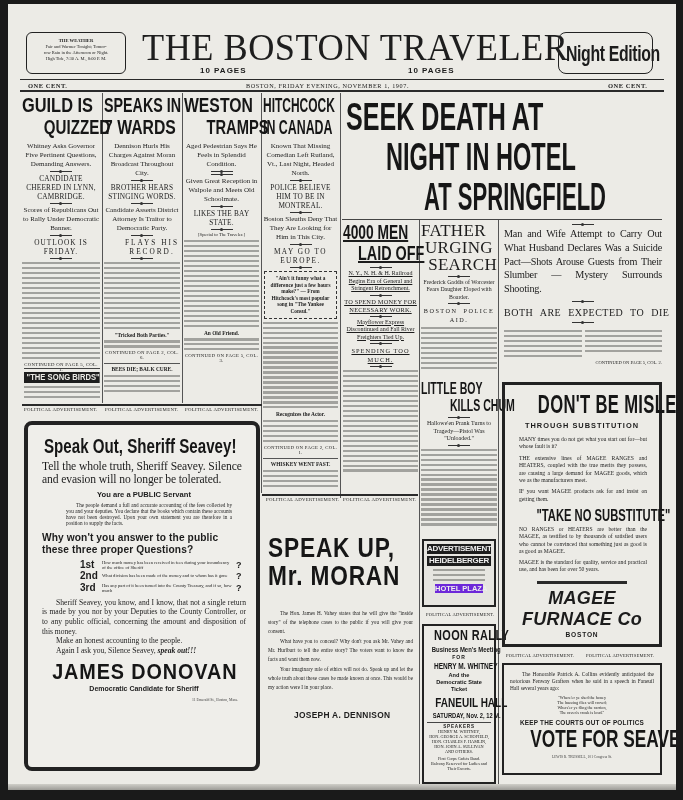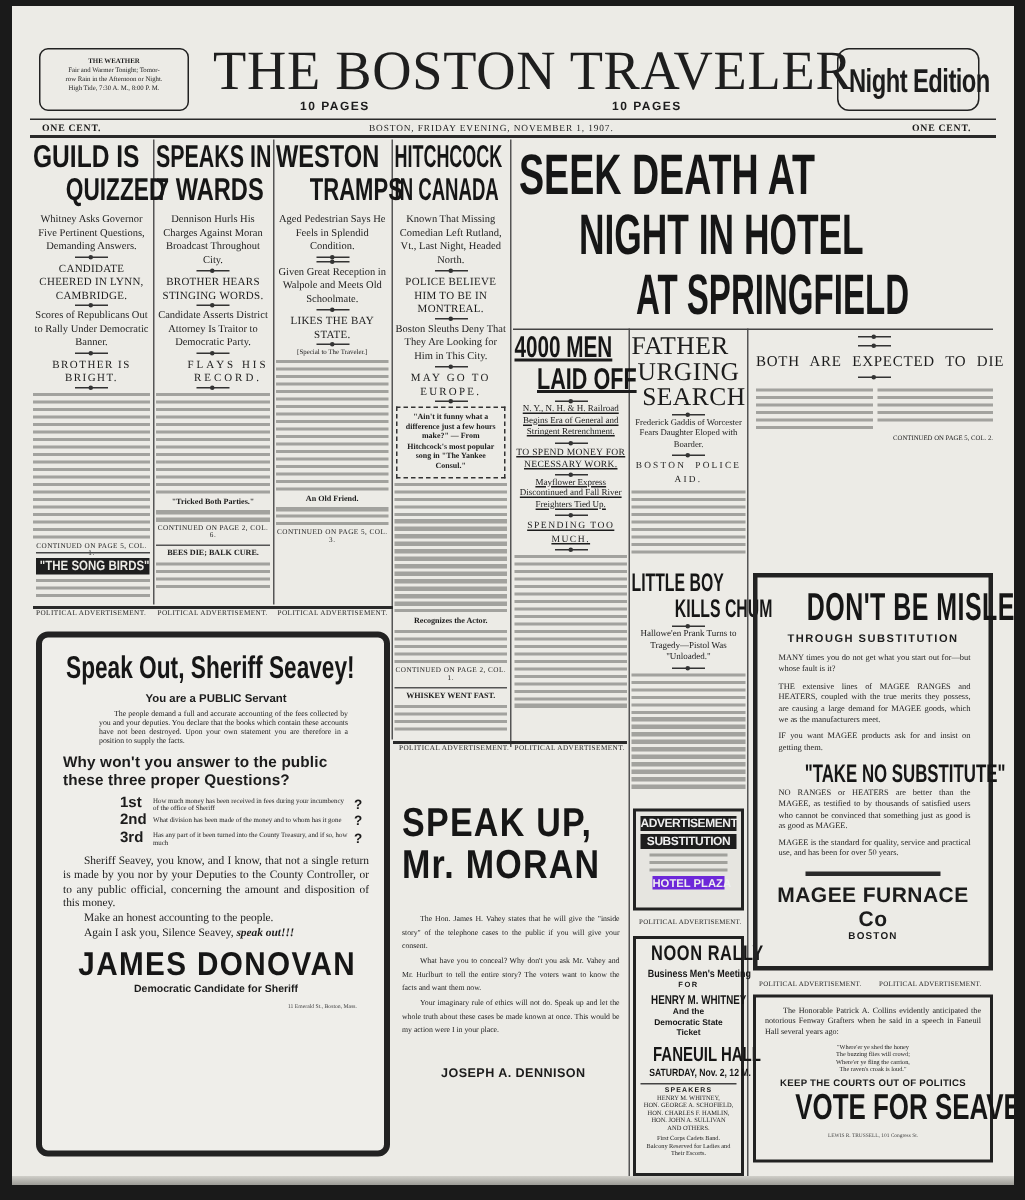--- a/index.html
+++ b/index.html
@@ -59,21 +59,21 @@
 
   <div class="abs" style="left:14px;top:90px;width:78px;">
     <div class="head" style="font-size:21px;transform:scaleX(0.78);transform-origin:left top;height:22px;">GUILD IS</div>
     <div class="head" style="font-size:21px;transform:scaleX(0.72);transform-origin:right top;text-align:right;height:24px;">QUIZZED</div>
     <div class="deck" style="margin-top:2px;">Whitney Asks Governor Five Pertinent Questions, Demanding Answers.</div>
     <span class="dash"></span>
     <div class="sub">CANDIDATE CHEERED IN LYNN, CAMBRIDGE.</div>
     <span class="dash"></span>
     <div class="deck">Scores of Republicans Out to Rally Under Democratic Banner.</div>
     <span class="dash"></span>
-    <div class="sub" style="letter-spacing:1px;">BROTHER IS BRIGHT.</div>
+    <div class="sub" style="letter-spacing:1px;">OUTLOOK IS FRIDAY.</div>
     <span class="dash"></span>
     <div class="fine">
       <span class="l"></span>
         <span class="l"></span>
         <span class="l"></span>
         <span class="l"></span>
         <span class="l"></span>
         <span class="l"></span>
         <span class="l"></span>
         <span class="l"></span>
@@ -238,20 +238,21 @@
 
   <div class="abs" style="left:334px;top:90px;width:320px;height:124px;">
     <div class="head" style="position:absolute;left:4px;top:4px;font-size:38px;transform:scaleX(0.66);transform-origin:left top;font-family:'Liberation Sans',sans-serif;">SEEK DEATH AT</div>
     <div class="head" style="position:absolute;left:44px;top:44px;font-size:38px;transform:scaleX(0.62);transform-origin:left top;">NIGHT IN HOTEL</div>
     <div class="head" style="position:absolute;left:82px;top:84px;font-size:38px;transform:scaleX(0.58);transform-origin:left top;">AT SPRINGFIELD</div>
   </div>
   <div class="hr-thin" style="left:334px;top:215px;width:320px;"></div>
 
   <div class="abs" style="left:496px;top:218px;width:158px;">
     <span class="dash"></span>
+    <div class="serif" style="font-size:10.2px;line-height:13.8px;text-align:justify;letter-spacing:-.2px;">Man and Wife Attempt to Carry Out What Husband Declares Was a Suicide Pact—Shots Arouse Guests from Their Slumber — Mystery Surrounds Shooting.</div>
     <span class="dash" style="margin:5px auto;"></span>
     <div class="serif" style="font-size:10px;letter-spacing:.5px;word-spacing:4px;white-space:nowrap;">BOTH ARE EXPECTED TO DIE</div>
     <span class="dash" style="margin:4px auto;"></span>
     <div style="display:flex;gap:3px;">
       <div class="fine" style="flex:1;">
           <span class="l"></span>
           <span class="l"></span>
           <span class="l"></span>
           <span class="l"></span>
           <span class="l"></span>
@@ -355,20 +356,21 @@
   <div class="rule" style="left:14px;top:400px;width:240px;height:1.5px;"></div>
   <div class="abs serif" style="left:16px;top:403px;font-size:4.8px;letter-spacing:.3px;">POLITICAL ADVERTISEMENT.</div>
   <div class="abs serif" style="left:97px;top:403px;font-size:4.8px;letter-spacing:.3px;">POLITICAL ADVERTISEMENT.</div>
   <div class="abs serif" style="left:177px;top:403px;font-size:4.8px;letter-spacing:.3px;">POLITICAL ADVERTISEMENT.</div>
   <div class="rule" style="left:254px;top:490px;width:156px;height:1.5px;"></div>
   <div class="abs serif" style="left:258px;top:493px;font-size:4.8px;letter-spacing:.3px;">POLITICAL ADVERTISEMENT.</div>
   <div class="abs serif" style="left:335px;top:493px;font-size:4.8px;letter-spacing:.3px;">POLITICAL ADVERTISEMENT.</div>
 
   <div class="abs" style="left:16px;top:417px;width:236px;height:350px;border:4px solid #222;border-radius:8px;padding:10px 10px 4px 14px;background:#efeeea;">
     <div class="head" style="font-size:21px;transform:scaleX(0.72);transform-origin:left top;height:22px;margin-left:2px;">Speak Out, Sheriff Seavey!</div>
+    <div class="serif" style="font-size:11.6px;line-height:12.6px;margin-top:4px;letter-spacing:-.1px;">Tell the whole truth, Sheriff Seavey. Silence and evasion will no longer be tolerated.</div>
     <div class="sans center" style="font-size:7.6px;font-weight:bold;margin-top:4px;">You are a PUBLIC Servant</div>
     <div class="serif" style="font-size:5.2px;line-height:5.9px;margin:4px 14px 0 24px;text-align:justify;text-indent:10px;">The people demand a full and accurate accounting of the fees collected by you and your deputies. You declare that the books which contain these accounts have not been destroyed. Upon your own statement you are therefore in a position to supply the facts.</div>
     <div class="sans" style="font-size:10.2px;line-height:12px;font-weight:bold;margin-top:5px;letter-spacing:.1px;">Why won't you answer to the public these three proper Questions?</div>
     <div style="margin-top:2px;">
       <div style="display:flex;align-items:flex-end;margin-left:38px;height:12px;">
         <div class="sans" style="font-size:10px;font-weight:bold;width:22px;">1st</div>
         <div class="serif" style="font-size:4.6px;line-height:5px;width:130px;">How much money has been received in fees during your incumbency of the office of Sheriff</div>
         <div class="sans" style="font-size:9px;font-weight:bold;margin-left:4px;">?</div>
       </div>
       <div style="display:flex;align-items:center;margin-left:38px;height:12px;">
@@ -397,21 +399,21 @@
     <div class="head" style="font-size:27px;margin-top:24px;letter-spacing:1px;transform:scaleX(0.84);transform-origin:left top;height:28px;">SPEAK UP,</div>
     <div class="head" style="font-size:27px;letter-spacing:1px;transform:scaleX(0.84);transform-origin:left top;height:30px;">Mr. MORAN</div>
     <div class="serif" style="font-size:5.2px;line-height:9px;margin-top:16px;text-indent:12px;text-align:justify;">The Hon. James H. Vahey states that he will give the "inside story" of the telephone cases to the public if you will give your consent.</div>
     <div class="serif" style="font-size:5.2px;line-height:9px;margin-top:1px;text-indent:12px;text-align:justify;">What have you to conceal? Why don't you ask Mr. Vahey and Mr. Hurlburt to tell the entire story? The voters want to know the facts and want them now.</div>
     <div class="serif" style="font-size:5.2px;line-height:9px;margin-top:1px;text-indent:12px;text-align:justify;">Your imaginary rule of ethics will not do. Speak up and let the whole truth about these cases be made known at once. This would be my action were I in your place.</div>
     <div class="sans" style="font-size:8.4px;font-weight:bold;margin-top:18px;margin-left:26px;letter-spacing:.3px;">JOSEPH A. DENNISON</div>
   </div>
 
   <div class="abs" style="left:414px;top:535px;width:74px;height:68px;border:2px solid #222;padding:3px;background:#e6e5e0;">
     <div class="head center" style="font-size:8px;background:#1d1d1d;color:#eee;padding:1px 0;letter-spacing:-.3px;">ADVERTISEMENT</div>
-    <div class="head center" style="font-size:8px;background:#1d1d1d;color:#eee;padding:1px 0;margin-top:2px;letter-spacing:-.3px;">SUBSTITUTION</div>
+    <div class="head center" style="font-size:8px;background:#1d1d1d;color:#eee;padding:1px 0;margin-top:2px;letter-spacing:-.3px;">HEIDELBERGER</div>
     <div class="fine" style="margin:2px 6px;">
         <span class="l"></span>
         <span class="l"></span>
         <span class="l"></span>
       </div>
     <div class="head center" style="font-size:7.5px;background:#6d28d9;color:#eee;padding:1px 0;margin:0 8px;">HOTEL PLAZA</div>
   </div>
   <div class="abs serif" style="left:418px;top:608px;font-size:4.6px;letter-spacing:.2px;">POLITICAL ADVERTISEMENT.</div>
 
   <div class="abs" style="left:414px;top:620px;width:74px;height:160px;border:2px solid #222;padding:2px 3px;">
@@ -436,21 +438,21 @@
   <div class="abs" style="left:494px;top:378px;width:160px;height:265px;border:3px solid #222;padding:6px 8px;">
     <div class="head center" style="font-size:26px;transform:scaleX(0.64);transform-origin:center top;letter-spacing:.5px;">DON'T BE MISLED</div>
     <div class="sans center" style="font-size:7.4px;font-weight:bold;letter-spacing:1px;margin-top:4px;">THROUGH SUBSTITUTION</div>
     <div class="serif" style="font-size:5.6px;line-height:7.4px;margin:6px 4px 0 6px;text-align:justify;">MANY times you do not get what you start out for—but whose fault is it?</div>
     <div class="serif" style="font-size:5.6px;line-height:7.4px;margin:4px 4px 0 6px;text-align:justify;">THE extensive lines of MAGEE RANGES and HEATERS, coupled with the true merits they possess, are causing a large demand for MAGEE goods, which we as the manufacturers meet.</div>
     <div class="serif" style="font-size:5.6px;line-height:7.4px;margin:4px 4px 0 6px;text-align:justify;">IF you want MAGEE products ask for and insist on getting them.</div>
     <div class="head center" style="font-size:17px;margin-top:4px;transform:scaleX(0.66);transform-origin:center top;">"TAKE NO SUBSTITUTE"</div>
     <div class="serif" style="font-size:5.6px;line-height:7.2px;margin:2px 4px 0 6px;text-align:justify;">NO RANGES or HEATERS are better than the MAGEE, as testified to by thousands of satisfied users who cannot be convinced that something just as good is as good as MAGEE.</div>
     <div class="serif" style="font-size:5.6px;line-height:7.2px;margin:4px 4px 0 6px;text-align:justify;">MAGEE is the standard for quality, service and practical use, and has been for over 50 years.</div>
     <div class="rule" style="position:relative;width:90px;height:3px;margin:8px auto 4px;"></div>
-    <div class="sans center" style="font-size:14px;font-weight:bold;letter-spacing:.3px;">MAGEE FURNACE Co</div>
+    <div class="sans center" style="font-size:18px;font-weight:bold;letter-spacing:.3px;font-style:italic;">MAGEE FURNACE Co</div>
     <div class="sans center" style="font-size:6.6px;font-weight:bold;letter-spacing:.8px;margin-top:1px;">BOSTON</div>
   </div>
   <div class="abs serif" style="left:498px;top:649px;font-size:4.6px;letter-spacing:.2px;">POLITICAL ADVERTISEMENT.</div>
   <div class="abs serif" style="left:578px;top:649px;font-size:4.6px;letter-spacing:.2px;">POLITICAL ADVERTISEMENT.</div>
 
   <div class="abs" style="left:494px;top:659px;width:160px;height:112px;border:2px solid #222;padding:6px 6px;">
     <div class="serif" style="font-size:5.4px;line-height:6.8px;text-align:justify;text-indent:12px;">The Honorable Patrick A. Collins evidently anticipated the notorious Fenway Grafters when he said in a speech in Faneuil Hall several years ago:</div>
     <div style="margin-top:4px;">
       <div class="serif center" style="font-size:4.2px;line-height:5px;">"Where'er ye shed the honey</div>
       <div class="serif center" style="font-size:4.2px;line-height:5px;">The buzzing flies will crowd;</div>

